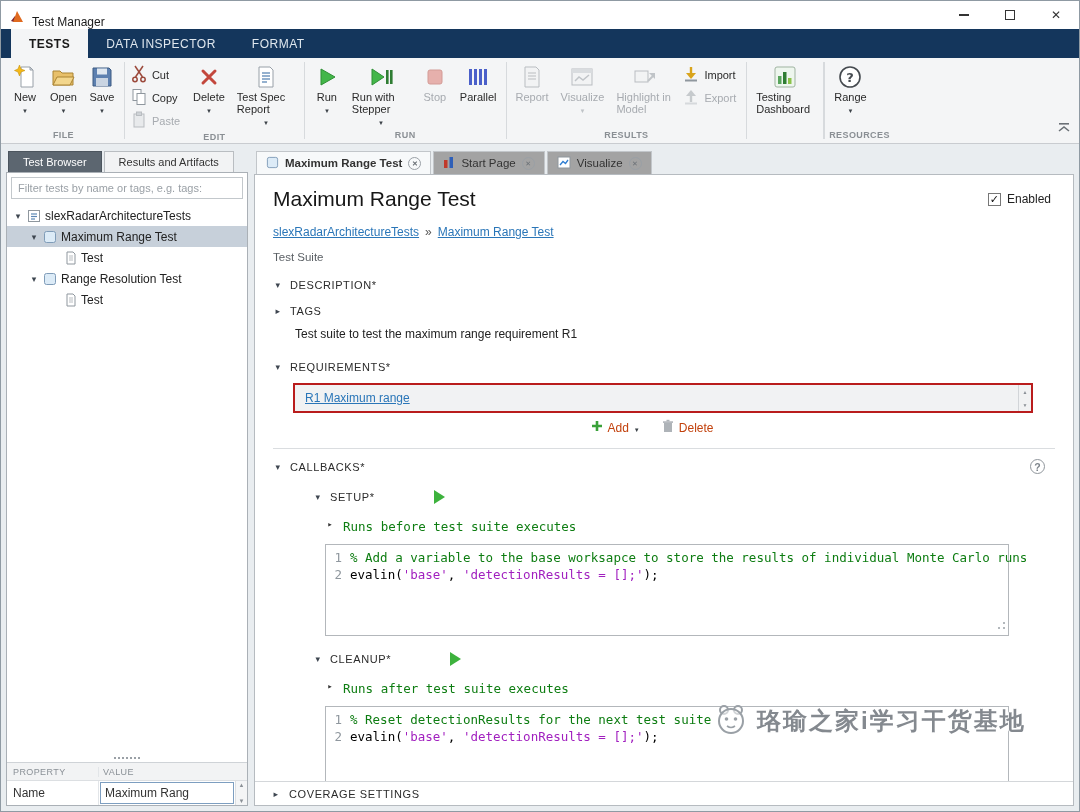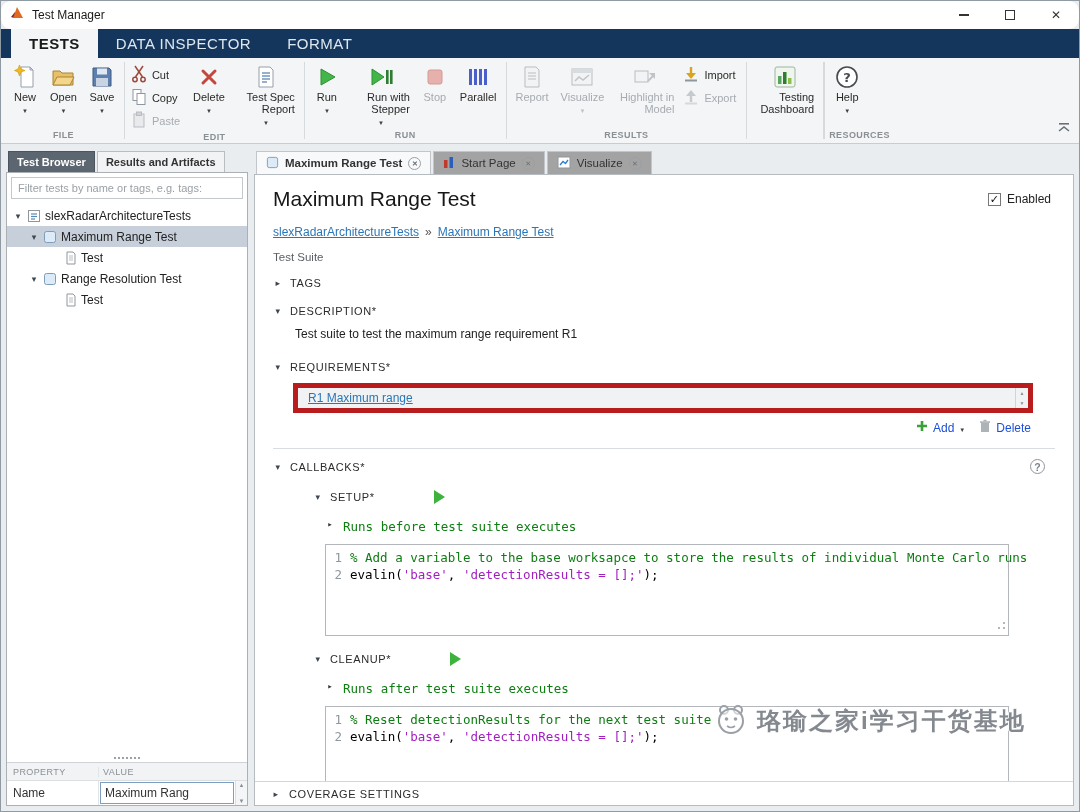--- a/index.html
+++ b/index.html
@@ -1,57 +1,57 @@
 <!DOCTYPE html>
 <html><head>
 <meta charset="utf-8">
 <style>
   * { box-sizing: border-box; margin: 0; padding: 0; }
   html,body { width:1080px; height:812px; }
   body { font-family:"Liberation Sans", sans-serif; background:#ffffff; overflow:hidden; }
   .window { position:relative; width:1080px; height:812px; border:1px solid #8f9aa3; display:flex; flex-direction:column; background:#e9edf0; }
 
   
-  .titlebar { height:28px; background:#fff; display:flex; align-items:center; padding-left:8px; flex:0 0 auto;border-radius:10px; }
+  .titlebar { height:28px; background:#fff; display:flex; align-items:flex-end; padding-left:8px; flex:0 0 auto; }
   .tb-title { font-size:12px; color:#1a1a1a; margin-left:7px; }
   .win-btns { margin-left:auto; display:flex; height:100%; }
   .wbtn { width:46px; display:flex; align-items:center; justify-content:center; }
   .wbtn .bar { width:10px; height:2px; background:#333; }
   .wbtn .box { width:10px; height:10px; border:1.4px solid #333; }
   .wbtn.close::before { content:"✕"; font-size:12px; color:#333; }
 
   
   .tabbar { height:29px; background:#14365c; display:flex; align-items:stretch; padding-left:10px; flex:0 0 auto; }
-  .rtab { padding:0 18px; display:flex; align-items:center; font-size:15px; letter-spacing:.5px; color:#dfe7ee; }
+  .rtab { padding:0 18px; display:flex; align-items:center; font-size:12px; letter-spacing:.5px; color:#dfe7ee; }
   .rtab.active { background:#f4f5f6; color:#1a1a1a; font-weight:bold; }
 
   
   .ribbon { height:86px; background:#f4f5f6; border-bottom:1px solid #c9ccd0; display:flex; position:relative; padding:0 2px; flex:0 0 auto; }
   .rgroup { display:flex; flex-direction:column; padding:2px 4px 0; }
   .rbody { flex:1; display:flex; align-items:flex-start; gap:2px; }
   .glabel { height:15px; font-size:9px; color:#8a8f94; text-align:center; line-height:15px; letter-spacing:.4px;font-weight:bold; }
   .gsep { width:1px; background:#d7dadd; margin:4px 0; }
   .bb { display:flex; flex-direction:column; align-items:center; padding:3px 5px 0; min-width:36px; }
   .bb .ic { height:28px; display:flex; align-items:center; justify-content:center; }
-  .bb .lb { font-size:11px; color:#2a2a2a; line-height:12px; text-align:right; white-space:nowrap; }
+  .bb .lb { font-size:11px; color:#2a2a2a; line-height:12px; text-align:left; white-space:nowrap; }
   .bb .lb2 { white-space:normal; width:58px; }
   .bb .dd::before { content:"▼"; font-size:6px; color:#3c4248; }
   .bb .dd { line-height:8px; margin-top:1px; height:8px; }
   .bb.dis .lb { color:#a7abb0; }
   .bb.dis .dd::before { color:#bfc3c7; }
   .scol { display:flex; flex-direction:column; gap:4px; padding-top:5px; }
   .sb { display:flex; align-items:center; gap:5px; font-size:11px; color:#2a2a2a; height:19px; padding:0 6px 0 2px; white-space:nowrap; }
   .sb.dis { color:#a7abb0;align-items:center; }
   .ribbon-collapse { position:absolute; right:8px; bottom:6px; }
 
   
   .workspace { flex:1; display:flex; padding:7px 5px 5px 5px; gap:6px; overflow:hidden; }
   .leftcol { width:242px; display:flex; flex-direction:column; flex:0 0 auto; }
   .lp-tabs { height:21px; display:flex; gap:2px; padding-left:2px; }
-  .lptab { display:flex; align-items:center; padding:0 8px; font-size:11px; border:1px solid #b9bdc1; border-bottom:none; background:#f2f3f4; color:#333;font-weight:bold; }
+  .lptab { display:flex; align-items:center; padding:0 14px; font-size:11px; border:1px solid #b9bdc1; border-bottom:none; background:#f2f3f4; color:#333; }
   .lptab.active { background:#5c6670; color:#fff; border-color:#4c555e; }
   .lp-box { flex:1; border:1px solid #aab0b6; background:#fff; display:flex; flex-direction:column; overflow:hidden; }
   .filter { margin:4px; height:22px; border:1px solid #c3c8cc; font-size:11px; padding:8px 6px; color:#333; font-family:"Liberation Sans",sans-serif; }
   .filter::placeholder { color:#9aa0a6; }
   .tree { flex:1; font-size:12px; color:#222; padding-top:2px; overflow:hidden; }
   .trow { height:21px; display:flex; align-items:center; gap:4px; white-space:nowrap; }
   .trow.sel { background:#c7d0da; }
   .exp { width:10px; text-align:center; font-size:9px; color:#3e4650; }
   .tri-open::before { content:"▾"; }
   .tri-closed::before { content:"▸"; }
@@ -90,25 +90,25 @@
   .crumbs { margin-top:14px; font-size:12px; display:flex; gap:6px; align-items:center; }
   .link { color:#2a76b8; text-decoration:underline; cursor:pointer; }
   .crumb-sep { color:#555; }
   .type-label { margin-top:12px; font-size:11.5px; color:#5a5f64; }
 
   .sech { display:flex; align-items:center; gap:7px; font-size:11px; letter-spacing:.6px; color:#2b2b2b; }
   .sech .exp { font-size:9px; }
   .mt14 { margin-top:14px; } .mt16 { margin-top:16px; } .mt20 { margin-top:20px; }
   .desc-text { margin:10px 0 0 22px; font-size:12px; color:#222; }
 
-  .req-box { margin:10px 22px 0 20px; height:30px; background:#f1f2f3; border:5px solid #b91c1c; position:relative; display:flex; align-items:center; padding-left:10px; font-size:12px; }
+  .req-box { margin:10px 22px 0 20px; height:30px; background:#f1f2f3; border:2px solid #b91c1c; position:relative; display:flex; align-items:center; padding-left:10px; font-size:12px; }
   .req-spin { position:absolute; right:0; top:0; bottom:0; width:13px; border-left:1px solid #d2d5d8; display:flex; flex-direction:column; }
   .req-spin span { flex:1; display:flex; align-items:center; justify-content:center; font-size:5px; color:#8a9096; }
   .req-spin .u::before { content:"▲"; } .req-spin .d::before { content:"▼"; }
-  .addrow { margin:6px 24px 0 0; display:flex; justify-content:flex-end; align-items:center; gap:14px; font-size:12px; color:#1d4ed8; }
+  .addrow { margin:6px 24px 0 0; display:flex; justify-content:center; align-items:center; gap:22px; font-size:12px; color:#c2410c; }
   .abtn { display:flex; align-items:center; gap:5px; }
   .abtn .dd::before { content:"▼"; font-size:6px; color:#3c4248; }
 
   .callbacks { margin-top:12px; border-top:1px solid #dadde0; padding-top:10px; }
   .cb-head { display:flex; align-items:center; }
   .qm { margin-left:auto; margin-right:10px; width:15px; height:15px; border-radius:50%; border:1.4px solid #90969c; color:#7c838a; font-size:10.5px; display:flex; align-items:center; justify-content:center; font-weight:bold; }
   .sub-head { margin:16px 0 0 40px; display:flex; align-items:center; gap:7px; }
   .play { width:0; height:0; border-left:11px solid #3db23d; border-top:7px solid transparent; border-bottom:7px solid transparent; margin-left:52px; }
   .summary { margin:15px 0 0 52px; display:flex; align-items:flex-start; gap:8px; font-family:"DejaVu Sans Mono", monospace; font-size:12.5px; color:#0e7d12; }
   .summary .exp { color:#333; font-size:9px; }
@@ -378,21 +378,21 @@
 
     <div class="rgroup">
       <div class="rbody">
         <div class="bb">
           <span class="ic">
               <svg width="24" height="24" viewBox="0 0 24 24">
                 <circle cx="12" cy="12" r="10" fill="#fff" stroke="#454a4f" stroke-width="1.6"></circle>
                 <text x="12" y="16.5" font-size="13" text-anchor="middle" fill="#454a4f" font-family="DejaVu Sans, sans-serif" font-weight="bold">?</text>
               </svg>
             </span>
-          <span class="lb">Help</span>
+          <span class="lb">Range</span>
             <span class="dd"></span>
         </div>
       </div>
       <div class="glabel">RESOURCES</div>
     </div>
 
     <div class="ribbon-collapse">
       <svg width="14" height="11" viewBox="0 0 14 11">
           <rect x="2" y="1" width="10" height="1.6" fill="#6a7076"></rect>
           <path d="M2 9 L7 5 L12 9" stroke="#6a7076" fill="none" stroke-width="1.6"></path>
@@ -523,28 +523,28 @@
           </div>
 
           <div class="crumbs">
             <span class="link">slexRadarArchitectureTests</span>
             <span class="crumb-sep">»</span>
             <span class="link">Maximum Range Test</span>
           </div>
 
           <div class="type-label">Test Suite</div>
 
+          <div class="sech mt16">
+            <span class="exp tri-open"></span>
+            <span>DESCRIPTION*</span>
+          </div>
+
           <div class="sech mt14">
             <span class="exp tri-closed"></span>
             <span>TAGS</span>
-          </div>
-
-          <div class="sech mt16">
-            <span class="exp tri-open"></span>
-            <span>DESCRIPTION*</span>
           </div>
           <div class="desc-text">Test suite to test the maximum range requirement R1</div>
 
           <div class="sech mt20">
             <span class="exp tri-open"></span>
             <span>REQUIREMENTS*</span>
           </div>
           <div class="req-box">
             <span class="link">R1 Maximum range</span>
             <div class="req-spin">

